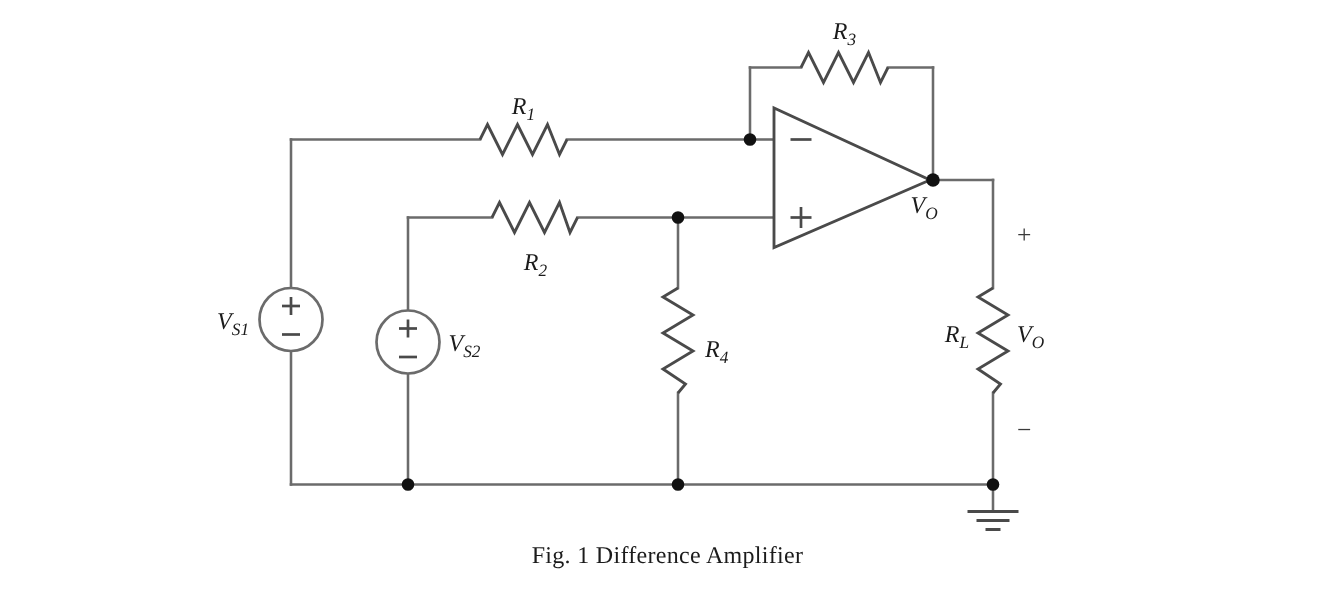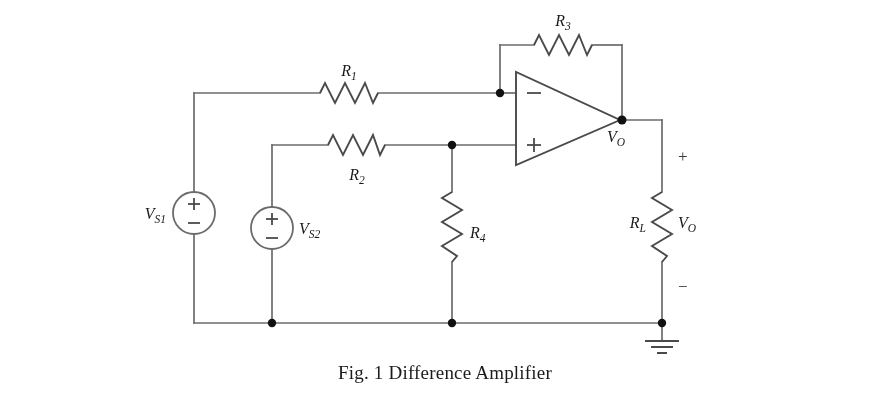--- a/index.html
+++ b/index.html
@@ -82,21 +82,21 @@
     fill: #3a3a3a;
     font-style: normal;
   }
   .caption {
     position: absolute;
     left: 0;
     top: 362px;
     width: 890px;
     text-align: center;
     font-family: "Liberation Serif", "DejaVu Serif", serif;
-    font-size: 19px;
+    font-size: 16px;
     color: #1b1b1b;
     letter-spacing: 0.2px;
   }
 </style>
 </head>
 <body>
 
 <div id="figure-root">
 
   <svg id="circuit" viewBox="0 0 890 400">

